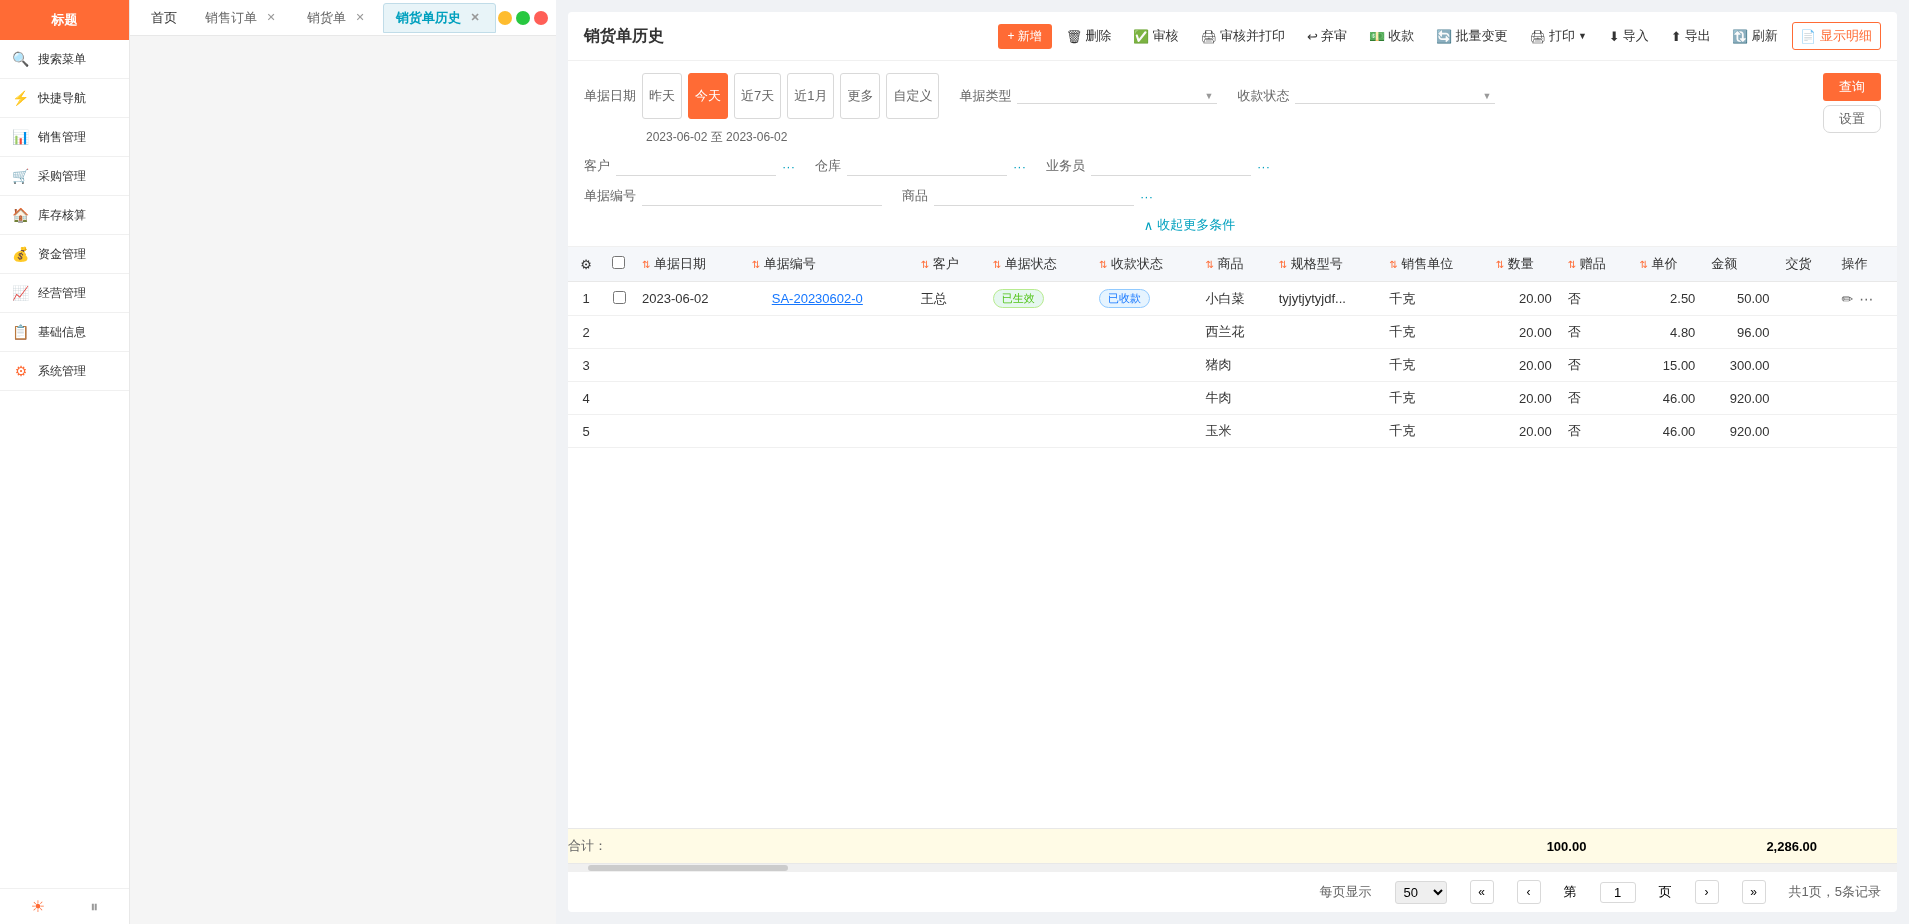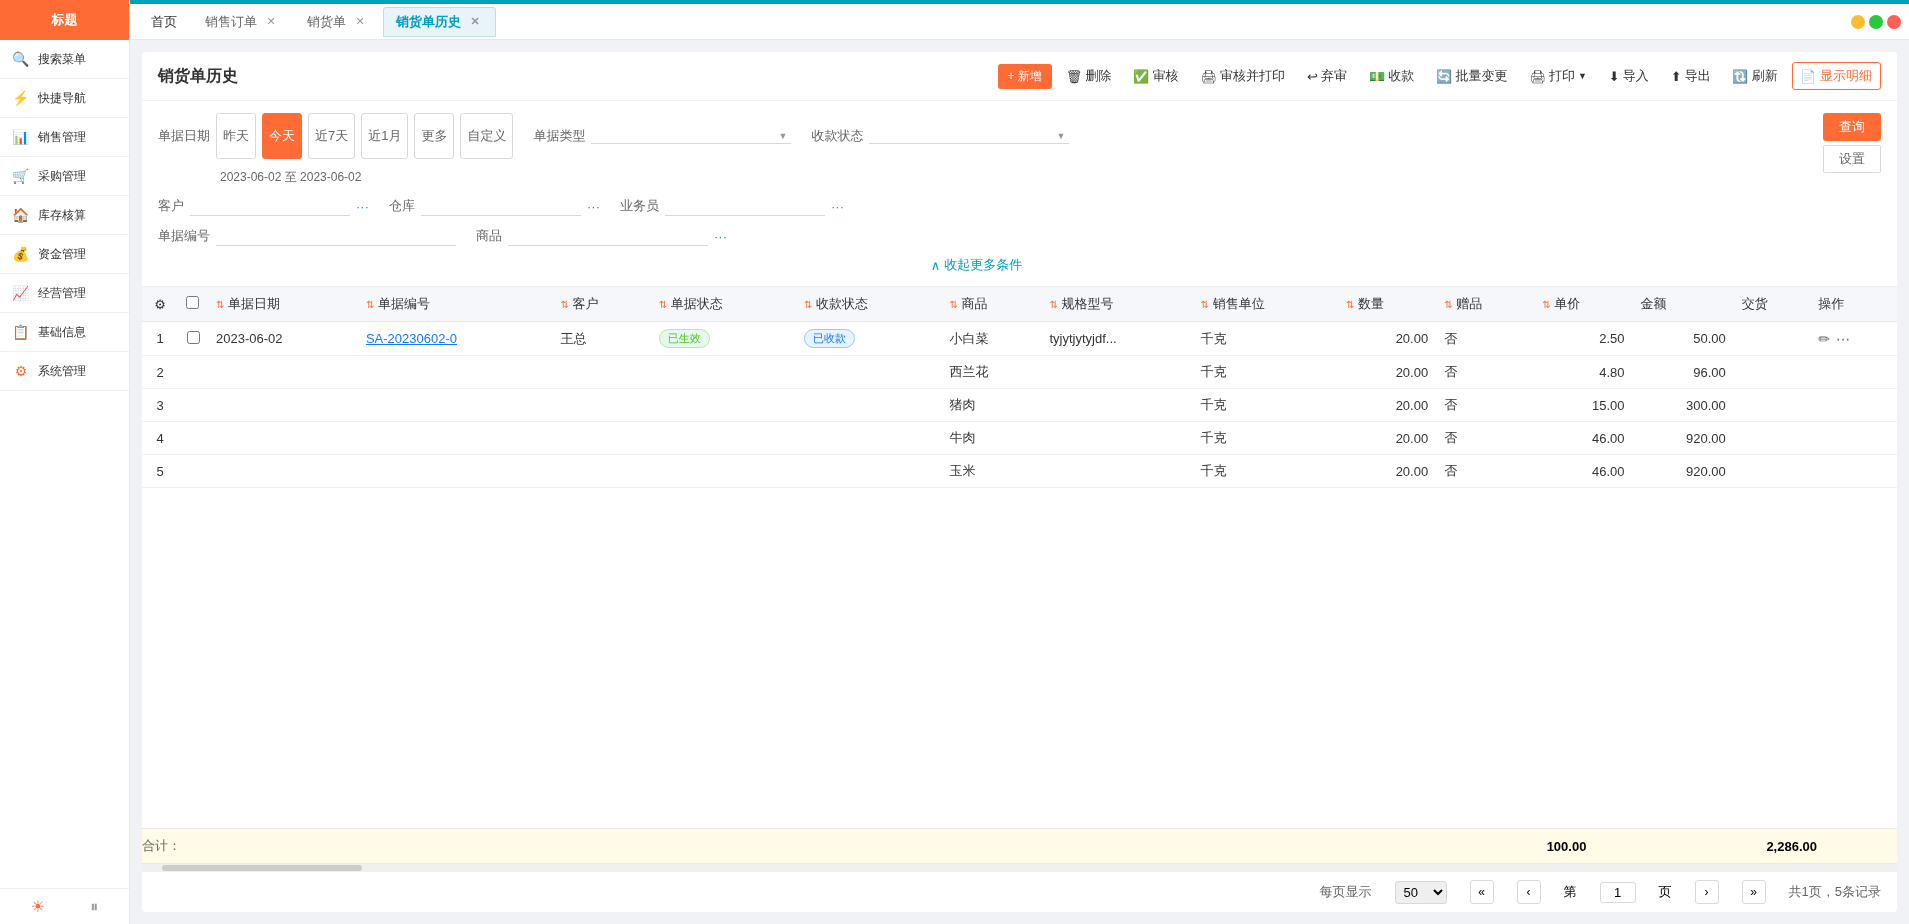--- a/index.html
+++ b/index.html
@@ -41,21 +41,21 @@
       align-items: center;
       justify-content: space-around;
       padding: 8px;
       border-top: 1px solid #f0f0f0;
     }
 
     
     .main {
       flex: 1;
       display: flex;
-      flex-direction: column;
+      flex-direction: row;
       overflow: hidden;
     }
 
     
     .tabs-bar {
       display: flex;
       align-items: center;
       background: #fff;
       border-bottom: 1px solid #e8e8e8;
       height: 36px;
@@ -250,21 +250,21 @@
       border-radius: 3px;
       cursor: pointer;
       font-size: 13px;
       white-space: nowrap;
     }
     .settings-btn {
       border: 1px solid #d9d9d9;
       background: #fff;
       color: #666;
       padding: 4px 12px;
-      border-radius: 2px;
+      border-radius: 7px;
       cursor: pointer;
       font-size: 13px;
     }
 
     
     .table-section {
       flex: 1;
       overflow: auto;
       display: flex;
       flex-direction: column;
@@ -294,21 +294,21 @@
       white-space: nowrap;
     }
     .badge {
       display: inline-block;
       padding: 1px 8px;
       border-radius: 10px;
       font-size: 11px;
     }
     .badge-green { background: #e6f7f0; color: #52c41a; border: 1px solid #b7eb8f; }
     .badge-blue { background: #e6f4ff; color: #1677ff; border: 1px solid #91caff; }
-    .link-text { color: #1677ff; cursor: pointer; text-decoration: underline; }
+    .link-text { color: #1677ff; cursor: pointer; text-decoration: underline; margin-left: 20px; }
     .action-icons { display: flex; gap: 6px; }
     .action-icon { color: #666; cursor: pointer; font-size: 14px; }
 
     
     .table-footer {
       display: flex;
       align-items: center;
       padding: 8px 0;
       background: #fffbe6;
       border-top: 1px solid #e8e8e8;

